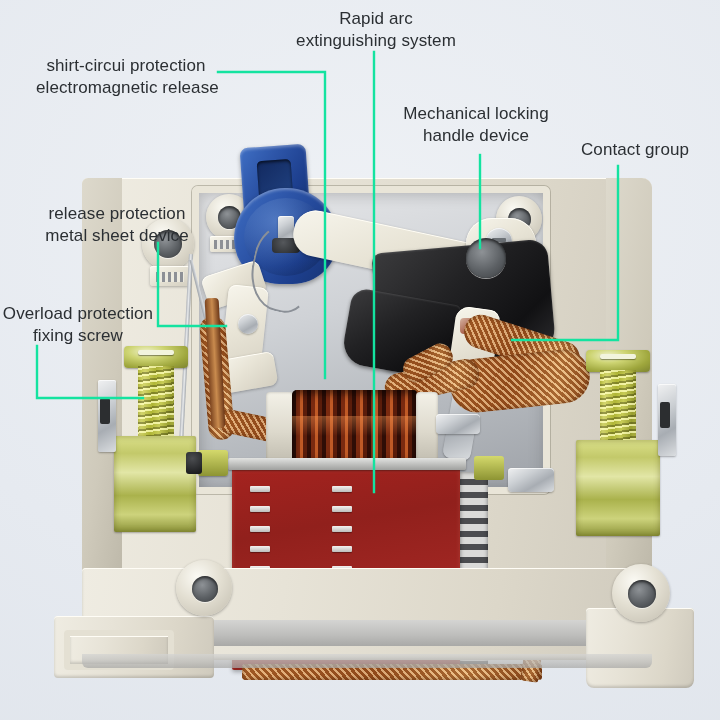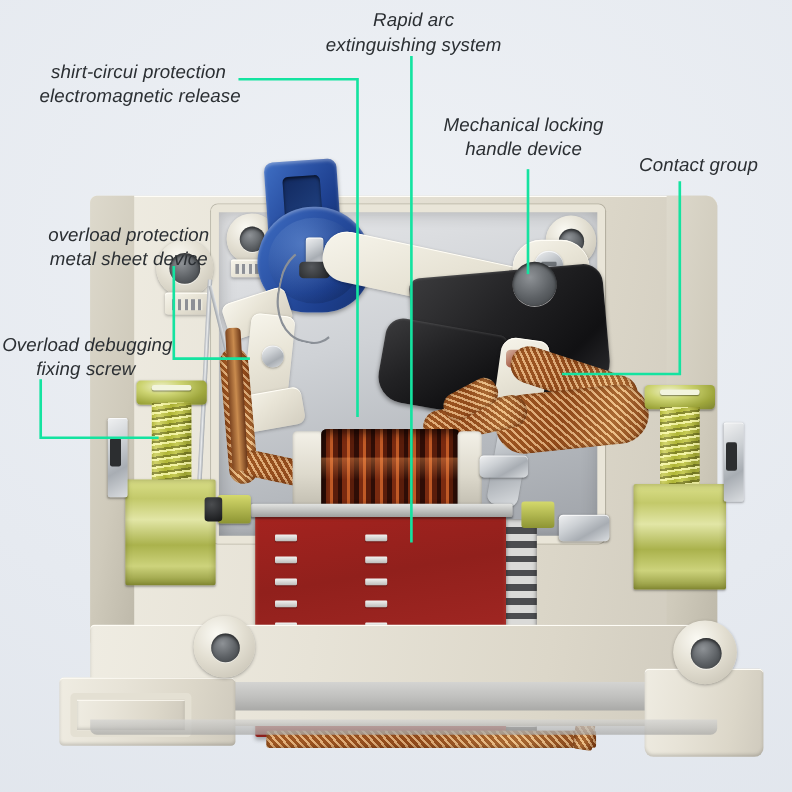--- a/index.html
+++ b/index.html
@@ -20,21 +20,20 @@
 
   
   .label{
     position:absolute;
     color:#2b2f33;
     font-size:17px;
     line-height:1.32;
     letter-spacing:.1px;
     white-space:pre;
     text-align:center;
-    font-style:italic;
   }
 
   
   #leaders{position:absolute;left:0;top:0;width:720px;height:720px;pointer-events:none;}
 
   
   #device{
     position:absolute;
     left:46px;top:168px;
     width:640px;height:524px;
@@ -331,24 +330,24 @@
       <polyline points="37,346 37,398 143,398"></polyline>
     </g>
   </svg>
 
   <div class="label" style="left:36px;top:55px;width:180px;">shirt-circui protection
 electromagnetic release</div>
 
   <div class="label" style="left:296px;top:8px;width:160px;">Rapid arc
 extinguishing system</div>
 
-  <div class="label" style="left:42px;top:203px;width:150px;">overload protection
+  <div class="label" style="left:42px;top:203px;width:150px;">release protection
 metal sheet device</div>
 
   <div class="label" style="left:400px;top:103px;width:152px;">Mechanical locking
 handle device</div>
 
   <div class="label" style="left:576px;top:139px;width:118px;">Contact group</div>
 
-  <div class="label" style="left:2px;top:303px;width:152px;">Overload debugging
+  <div class="label" style="left:2px;top:303px;width:152px;">Overload protection
 fixing screw</div>
 
 </div>
 
 </body></html>

